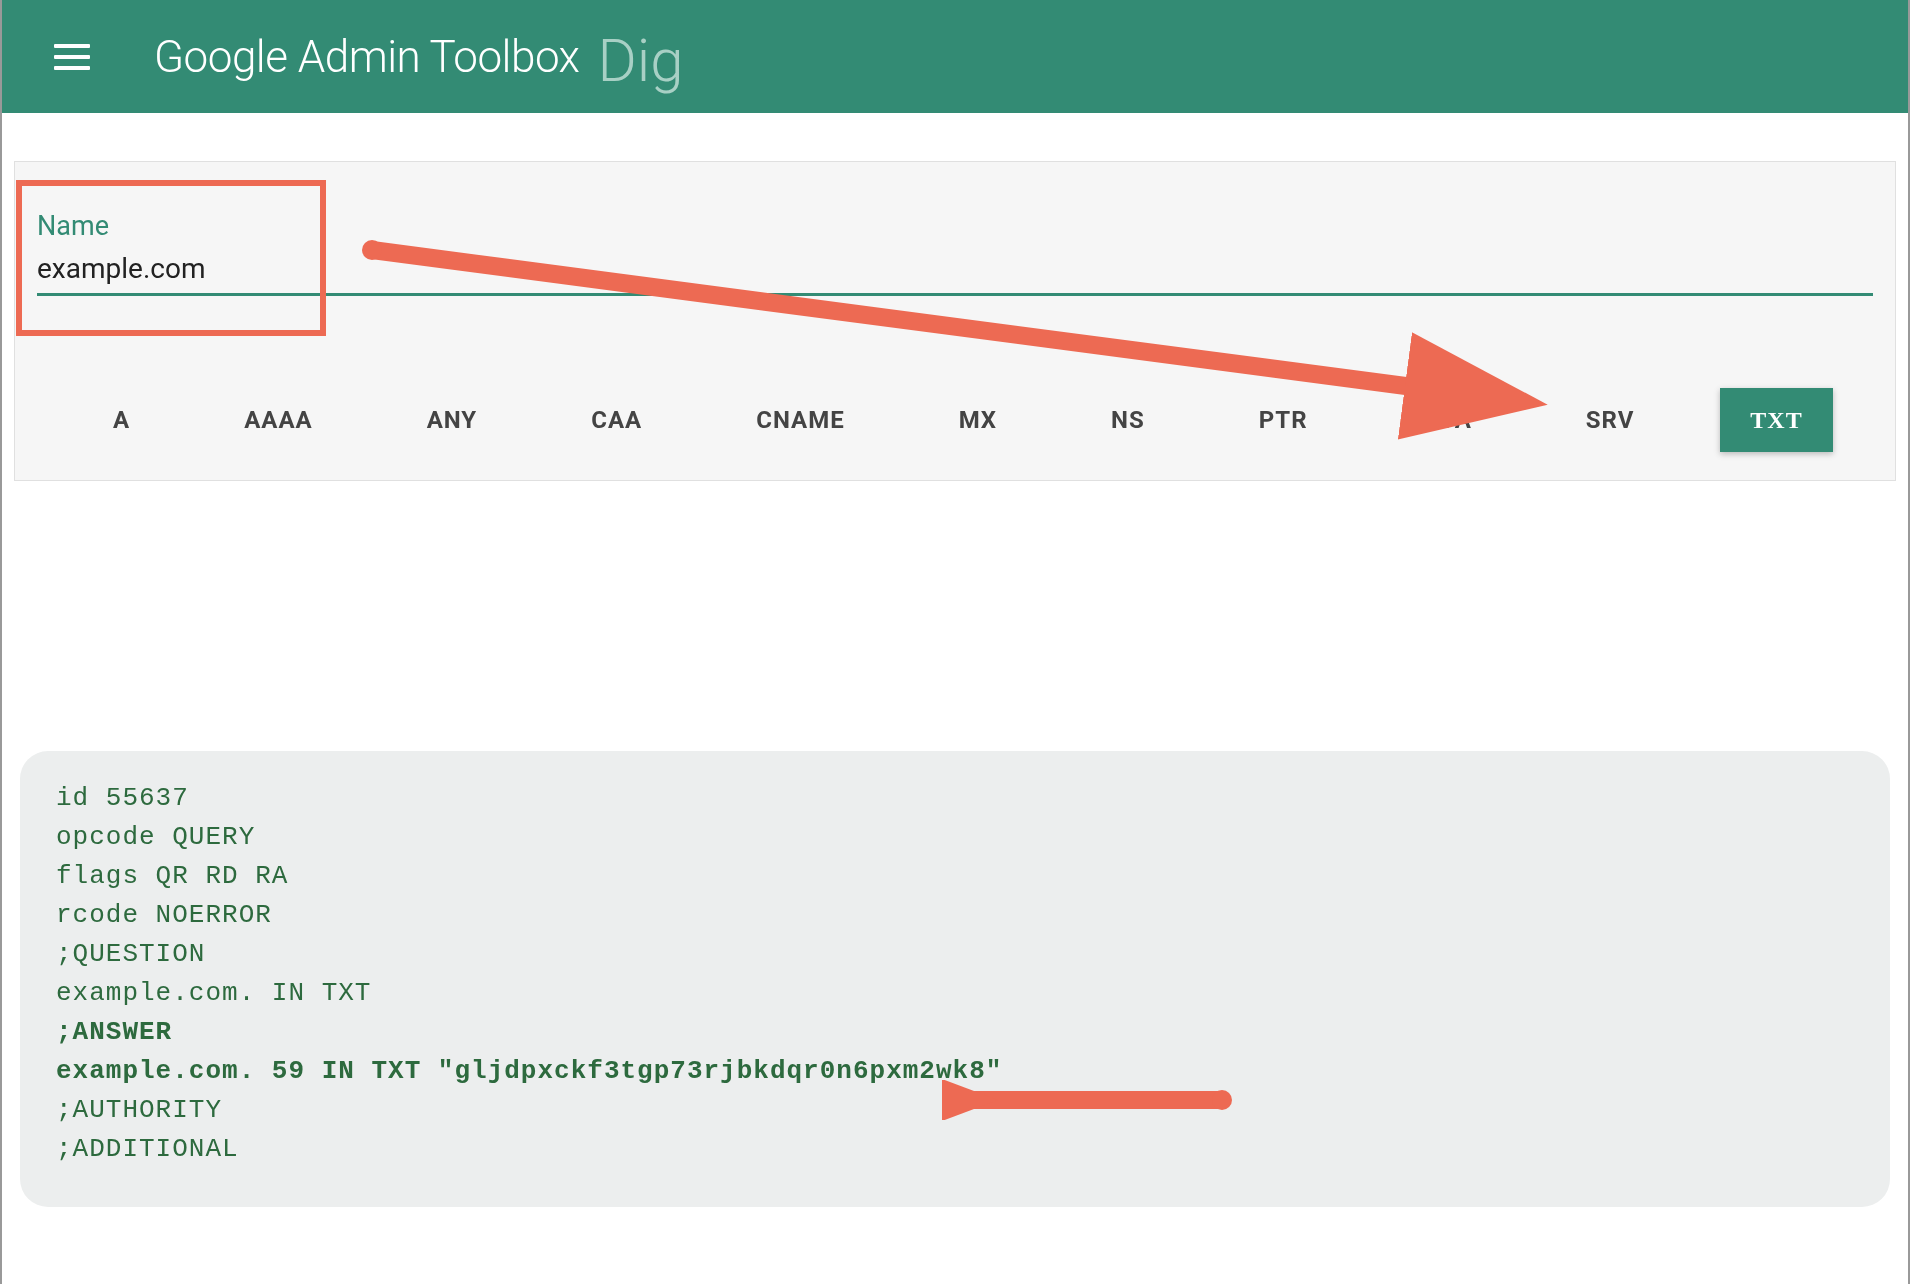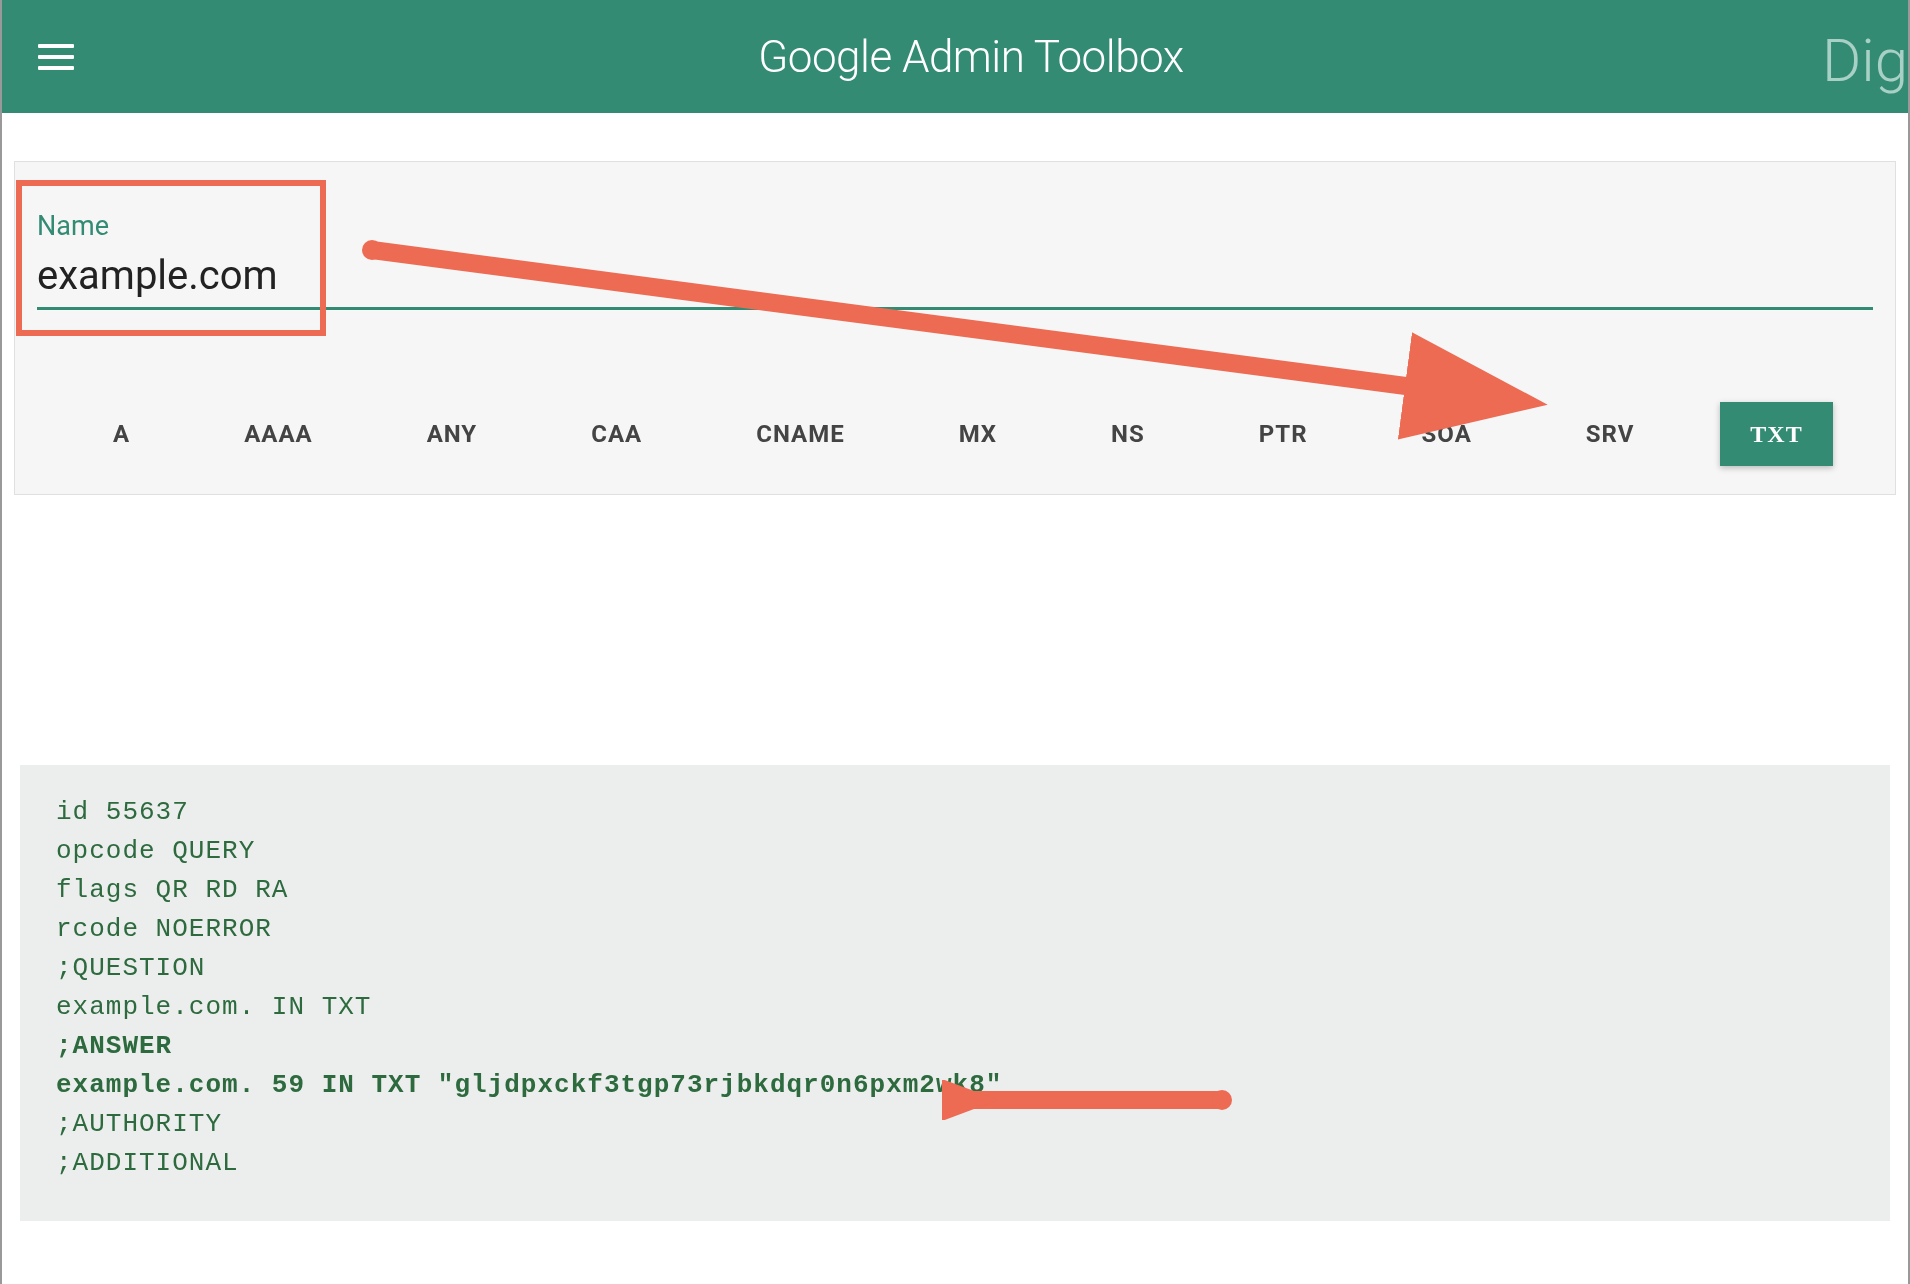--- a/index.html
+++ b/index.html
@@ -11,22 +11,21 @@
   overflow: hidden;
   position: relative;
   border-left: 2px solid #999;
   border-right: 2px solid #999;
 }
 .header {
   background: #338b74;
   height: 113px;
   display: flex;
   align-items: center;
-  padding-left: 36px;
-  justify-content: space-between;
+  padding-left: 52px;
 }
 .hamburger {
   width: 40px;
   height: 40px;
   display: flex;
   flex-direction: column;
   justify-content: center;
   gap: 7px;
   cursor: pointer;
   margin-right: 60px;
@@ -66,21 +65,21 @@
   font-size: 27px;
   font-weight: 400;
   display: block;
   margin-bottom: 6px;
 }
 .name-input {
   width: 100%;
   border: none;
   border-bottom: 3px solid #338b74;
   background: transparent;
-  font-size: 40px;
+  font-size: 28px;
   padding: 4px 0 8px 0;
   outline: none;
   color: #222;
   font-family: inherit;
 }
 .record-types {
   display: flex;
   gap: 0;
   margin-top: 92px;
   padding-bottom: 28px;
@@ -108,20 +107,21 @@
 }
 .results {
   background: #eceeee;
   margin: 270px 18px 0 18px;
   padding: 28px 36px 38px 36px;
   font-family: "Courier New", Courier, monospace;
   font-size: 26px;
   color: #2d6a3e;
   line-height: 1.5;
   letter-spacing: 1px;
+  border-radius: 28px;
 }
 .results .line { white-space: pre; }
 .results .bold { font-weight: 700; }
 
 
 .annot-box {
   position: absolute;
   border: 6px solid #ed6a53;
   pointer-events: none;
 }

